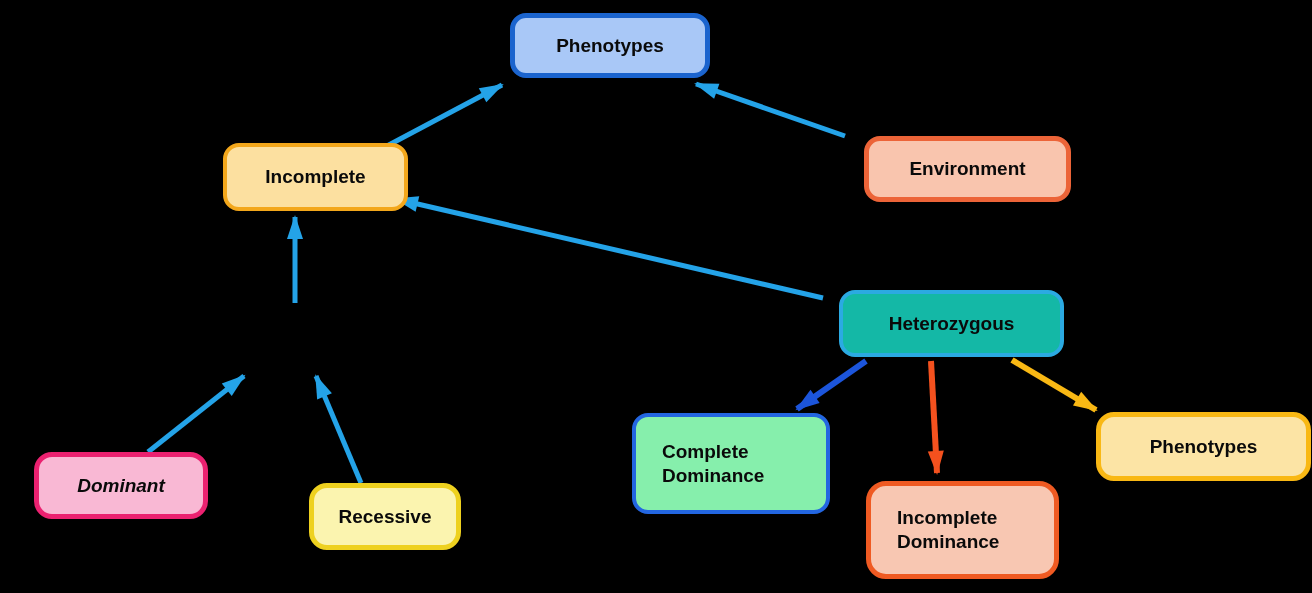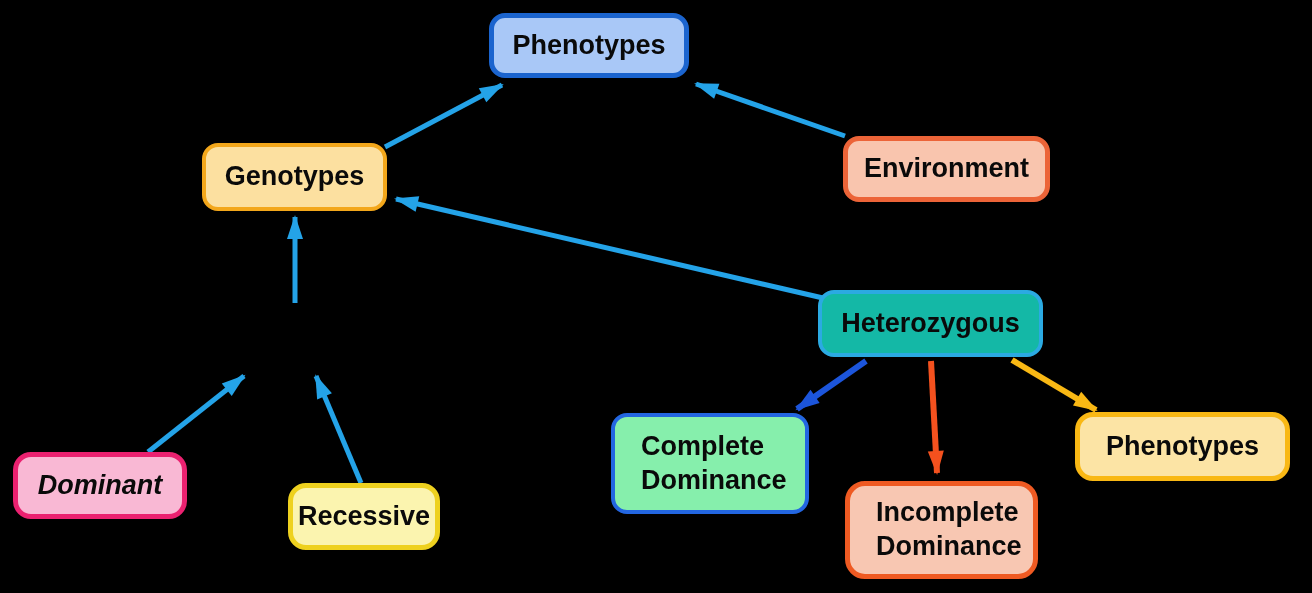--- a/index.html
+++ b/index.html
@@ -24,24 +24,25 @@
   }
   .node {
     position: absolute;
     box-sizing: border-box;
     border: 4px solid #000;
     border-radius: 16px;
     display: flex;
     align-items: center;
     justify-content: center;
     color: #0a0a0a;
-    font-size: 27px;
+    font-size: 19px;
     font-weight: bold;
     text-align: center;
     line-height: 1.25;
+    margin-left: 21px;
   }
   .node.align-left {
     justify-content: flex-start;
     text-align: left;
     padding-left: 26px;
     padding-right: 8px;
   }
   
   .n-phenotypes   { left: 489px;  top: 13px;  width: 200px; height: 65px;  border-width: 5px; }
   .n-genotypes    { left: 202px;  top: 143px; width: 185px; height: 68px; }
@@ -84,21 +85,21 @@
     <line x1="866" y1="361" x2="797" y2="409" stroke-width="6" marker-end="url(#ah-darkblue)" stroke="#1c55db"></line>
     <line x1="931" y1="361" x2="937" y2="473" stroke-width="6" marker-end="url(#ah-orange)" stroke="#f4511e"></line>
     <line x1="1012" y1="360" x2="1096" y2="410" stroke-width="6" marker-end="url(#ah-yellow)" stroke="#f9b814"></line>
   </svg>
 
   <div class="node n-phenotypes" data-bind-style="backgroundColor:diagram.nodes.phenotypes.fill;borderColor:diagram.nodes.phenotypes.border" style="background-color: rgb(169, 200, 247); border-color: rgb(27, 100, 206);">
     <span data-bind="diagram.nodes.phenotypes.label">Phenotypes</span>
   </div>
 
   <div class="node n-genotypes" data-bind-style="backgroundColor:diagram.nodes.genotypes.fill;borderColor:diagram.nodes.genotypes.border" style="background-color: rgb(252, 224, 160); border-color: rgb(243, 167, 27);">
-    <span data-bind="diagram.nodes.genotypes.label">Genotypes</span>
+    <span data-bind="diagram.nodes.genotypes.label">Incomplete</span>
   </div>
 
   <div class="node n-environment" data-bind-style="backgroundColor:diagram.nodes.environment.fill;borderColor:diagram.nodes.environment.border" style="background-color: rgb(249, 197, 174); border-color: rgb(236, 100, 56);">
     <span data-bind="diagram.nodes.environment.label">Environment</span>
   </div>
 
 
   <div class="node n-heterozygous" data-bind-style="backgroundColor:diagram.nodes.heterozygous.fill;borderColor:diagram.nodes.heterozygous.border" style="background-color: #14b8a6; border-color: rgb(43, 170, 226);">
     <span data-bind="diagram.nodes.heterozygous.label">Heterozygous</span>
   </div>

